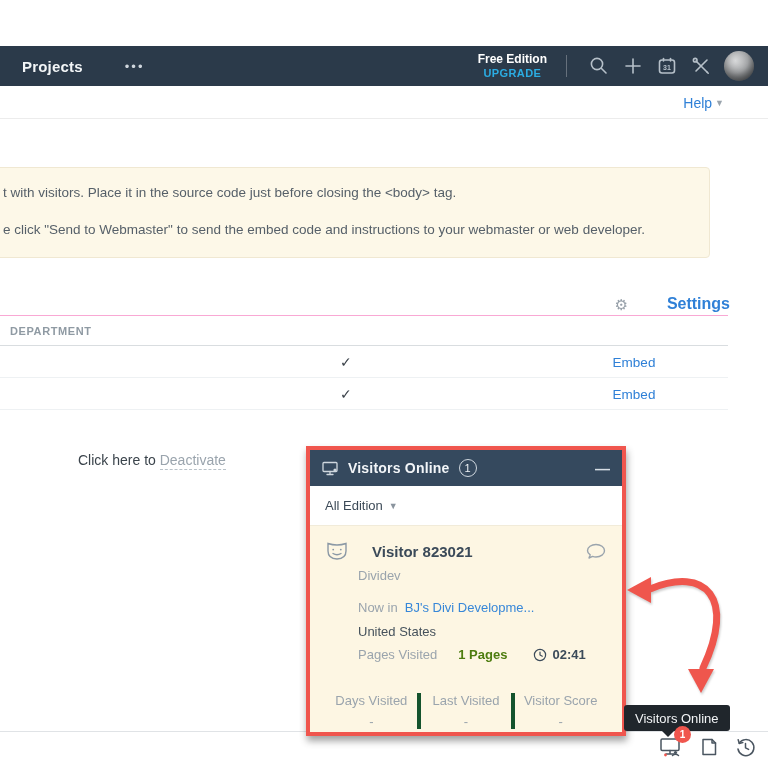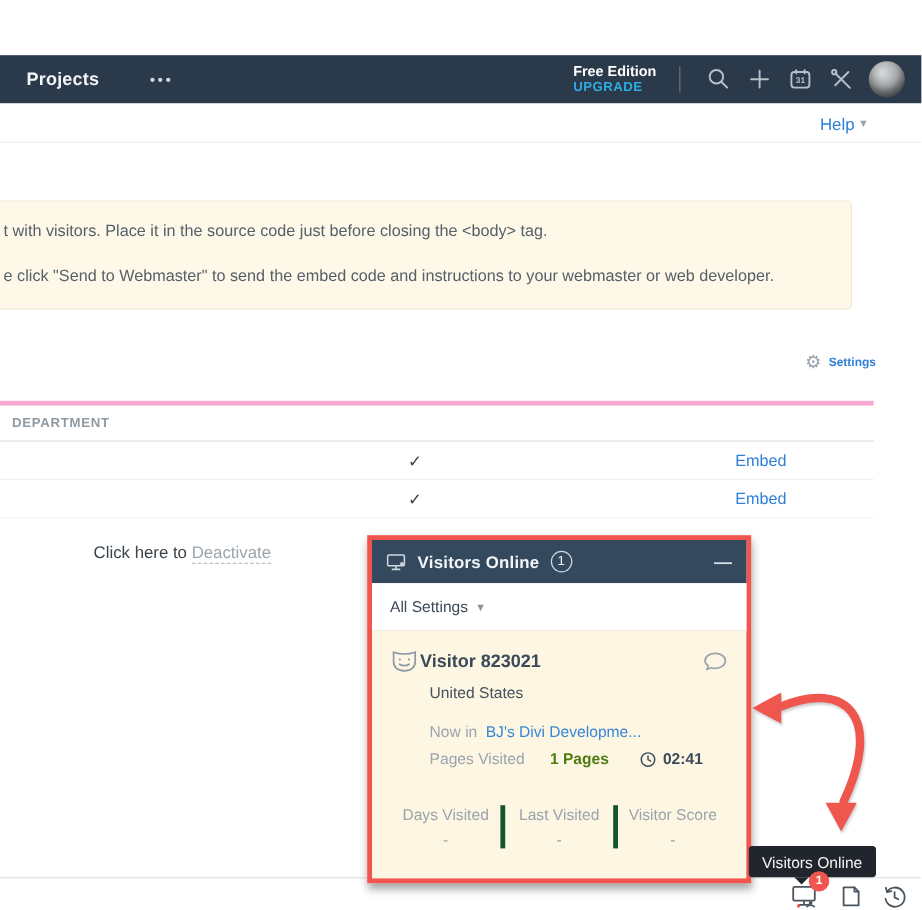--- a/index.html
+++ b/index.html
@@ -6,21 +6,21 @@
   html,body { width:768px; height:758px; }
   body { font-family:"Liberation Sans", sans-serif; background:#ffffff; position:relative; overflow:hidden; }
   .screen { position:absolute; inset:0; width:768px; height:758px; background:#fff; }
 
   
   .topbar { position:absolute; top:0; left:0; right:0; height:40px; background:#2b3a4a;
             display:flex; align-items:center; padding:16px 14px; z-index:10;margin-top:46px; }
   .brand { color:#f2f5f7; font-size:15px; font-weight:bold; margin-left:8px; letter-spacing:.2px; }
   .more-dots { color:#cfd6dd; font-size:13px; letter-spacing:2px; margin-left:42px; cursor:pointer; }
   .topbar-spacer { flex:1; }
-  .edition { text-align:left; line-height:1.15; margin-right:4px; }
+  .edition { text-align:center; line-height:1.15; margin-right:4px; }
   .edition .ed-name { color:#ffffff; font-size:12px; font-weight:bold; display:block; }
   .edition .ed-upgrade { color:#2bace3; font-size:11px; font-weight:bold; letter-spacing:.4px; display:block; cursor:pointer; }
   .top-divider { width:1px; height:22px; background:rgba(255,255,255,.28); margin:0 15px; }
   .top-icon { width:34px; height:34px; display:flex; align-items:center; justify-content:center; cursor:pointer; }
   .top-icon svg { stroke:#b6c0c9; fill:none; stroke-width:1.6; stroke-linecap:round; stroke-linejoin:round; }
   .cal-num { font-size:7px; fill:#b6c0c9; stroke:none; font-weight:bold; }
   .avatar { width:30px; height:30px; border-radius:50%; margin-left:6px; cursor:pointer;
             background:radial-gradient(circle at 38% 32%, #d8d9da 0%, #a7a9ab 45%, #6d7073 75%, #4c4f53 100%);
             box-shadow:inset 0 -6px 8px rgba(0,0,0,.35); }
 
@@ -30,24 +30,24 @@
   .header-rule { position:absolute; top:118px; left:0; right:0; height:1px; background:#ececec; }
 
   
   .notice { position:absolute; top:167px; left:-6px; width:716px; height:91px; background:#fdf8e8;
             border:1px solid #f0e8d2; border-radius:0 4px 4px 0; padding:16px 10px 0 8px; }
   .notice p { color:#566069; font-size:13.5px; line-height:1.3; margin-bottom:19px; white-space:nowrap; overflow:hidden; }
 
   
   .settings-row { position:absolute; top:295px; right:38px; display:flex; align-items:center; gap:6px; cursor:pointer; z-index:3; }
   .gear-glyph { color:#98a1aa; font-size:15px; line-height:1; }
-  .settings-label { color:#2f80d7; font-size:10px; font-weight:bold; }
-
-  
-  .table { position:absolute; top:334px; left:0; width:728px; border-top:4px solid #f9a8d4; }
+  .settings-label { color:#2f80d7; font-size:16px; font-weight:bold;margin-left:33px; }
+
+  
+  .table { position:absolute; top:315px; left:0; width:728px; border-top:1px solid #f9a8d4; }
   .t-head { display:flex; height:30px; align-items:center; border-bottom:1px solid #d9dde0; }
   .t-row  { display:flex; height:32px; align-items:center; border-bottom:1px solid #eef1f3; }
   .col-dept { width:340px; padding-left:10px; }
   .col-status { width:200px; }
   .col-action { flex:1; text-align:center; }
   .t-head span { color:#8f9aa3; font-size:11px; letter-spacing:.6px; font-weight:bold; }
   .check { color:#3a4149; font-size:14px; }
   .embed-link { color:#2f80d7; font-size:13.5px; cursor:pointer; }
 
   
@@ -62,21 +62,21 @@
   .w-title { color:#f2f5f8; font-size:14px; font-weight:bold; margin-left:9px; letter-spacing:.2px; }
   .w-count { margin-left:9px; width:18px; height:18px; border:1.5px solid #cfd7de; border-radius:50%;
              color:#eef2f5; font-size:11px; display:flex; align-items:center; justify-content:center; cursor:pointer; }
   .w-min { margin-left:auto; color:#d7dee5; font-size:15px; font-weight:bold; cursor:pointer; line-height:1; }
   .w-portal { height:40px; background:#ffffff; display:flex; align-items:center; padding:0 15px;
               border-bottom:1px solid #f1ebd9; cursor:pointer; }
   .w-portal-label { color:#3c4a57; font-size:13px; }
   .w-portal-caret { color:#8a949e; font-size:9px; margin-left:6px; }
   .w-body { padding:15px 16px 0 16px; }
   .v-headrow { display:flex; align-items:center; }
-  .v-name { margin-left:2px; color:#3b4a59; font-size:15px; font-weight:bold; }
+  .v-name { margin-left:24px; color:#3b4a59; font-size:15px; font-weight:bold; }
   .v-chat { margin-left:auto; cursor:pointer; display:flex; }
   .v-indent { margin-left:32px; }
   .v-company { color:#9aa4ad; font-size:13px; margin-top:7px; }
   .v-country { color:#46525c; font-size:13px; margin-top:9px; }
   .v-nowin { margin-top:17px; font-size:13px; color:#9aa4ad; display:flex; align-items:center; }
   .v-nowin-link { color:#3787d8; margin-left:7px; cursor:pointer; }
   .v-pages { margin-top:8px; font-size:13px; color:#9aa4ad; display:flex; align-items:center; }
   .v-pages-val { color:#4d7c0f; font-weight:bold; margin-left:21px; }
   .v-time { color:#3b4a59; font-weight:bold; margin-left:5px; }
   .clock-wrap { margin-left:26px; display:flex; align-items:center; }
@@ -193,43 +193,44 @@
         <rect x="1" y="1.5" width="14" height="9" rx="1"></rect>
           <line x1="8" y1="10.5" x2="8" y2="13"></line>
           <line x1="5" y1="13.5" x2="11" y2="13.5"></line>
           <circle cx="13" cy="9" r="1.6" style="fill:#cfd7de;stroke:none"></circle>
       </svg>
       <span class="w-title">Visitors Online</span>
       <span class="w-count">1</span>
       <span class="w-min">—</span>
     </div>
     <div class="w-portal">
-      <span class="w-portal-label">All Settings</span>
+      <span class="w-portal-label">All Edition</span>
       <span class="w-portal-caret">▼</span>
     </div>
     <div class="w-body">
       <div class="v-headrow">
         <svg width="22" height="20" viewBox="0 0 22 20" style="stroke:#8b98a5;fill:none;stroke-width:1.4;stroke-linecap:round;">
           <path d="M2 2.5 Q11 5.5 20 2.5 L20 10 Q20 17.5 11 18 Q2 17.5 2 10 Z"></path>
           <circle cx="7.2" cy="8.6" r="0.9" style="fill:#8b98a5;stroke:none"></circle>
           <circle cx="14.8" cy="8.6" r="0.9" style="fill:#8b98a5;stroke:none"></circle>
           <path d="M7 12.5 Q11 15 15 12.5"></path>
         </svg>
         <span class="v-name">Visitor 823021</span>
         <span class="v-chat">
           <svg width="20" height="17" viewBox="0 0 20 17" style="stroke:#9aa4ad;fill:none;stroke-width:1.4;stroke-linejoin:round;">
             <path d="M10 1.5 C14.7 1.5 18.5 4.2 18.5 7.7 C18.5 11.2 14.7 14 10 14 C8.8 14 7.6 13.8 6.6 13.4 L3 15 L4.2 11.8 C2.5 10.7 1.5 9.3 1.5 7.7 C1.5 4.2 5.3 1.5 10 1.5 Z"></path>
           </svg>
         </span>
       </div>
-      <div class="v-indent v-country">United States</div>
+      <div class="v-indent v-company">Dividev</div>
       <div class="v-indent v-nowin">
         <span>Now in</span>
         <a class="v-nowin-link">BJ's Divi Developme...</a>
       </div>
+      <div class="v-indent v-country">United States</div>
       <div class="v-indent v-pages">
         <span>Pages Visited</span>
         <span class="v-pages-val">1 Pages</span>
         <span class="clock-wrap">
           <svg width="14" height="14" viewBox="0 0 14 14" style="stroke:#3b4a59;fill:none;stroke-width:1.2;stroke-linecap:round;">
             <circle cx="7" cy="7" r="5.6"></circle>
               <polyline points="7,4 7,7 9.3,8.2"></polyline>
           </svg>
         </span>
         <span class="v-time">02:41</span>

